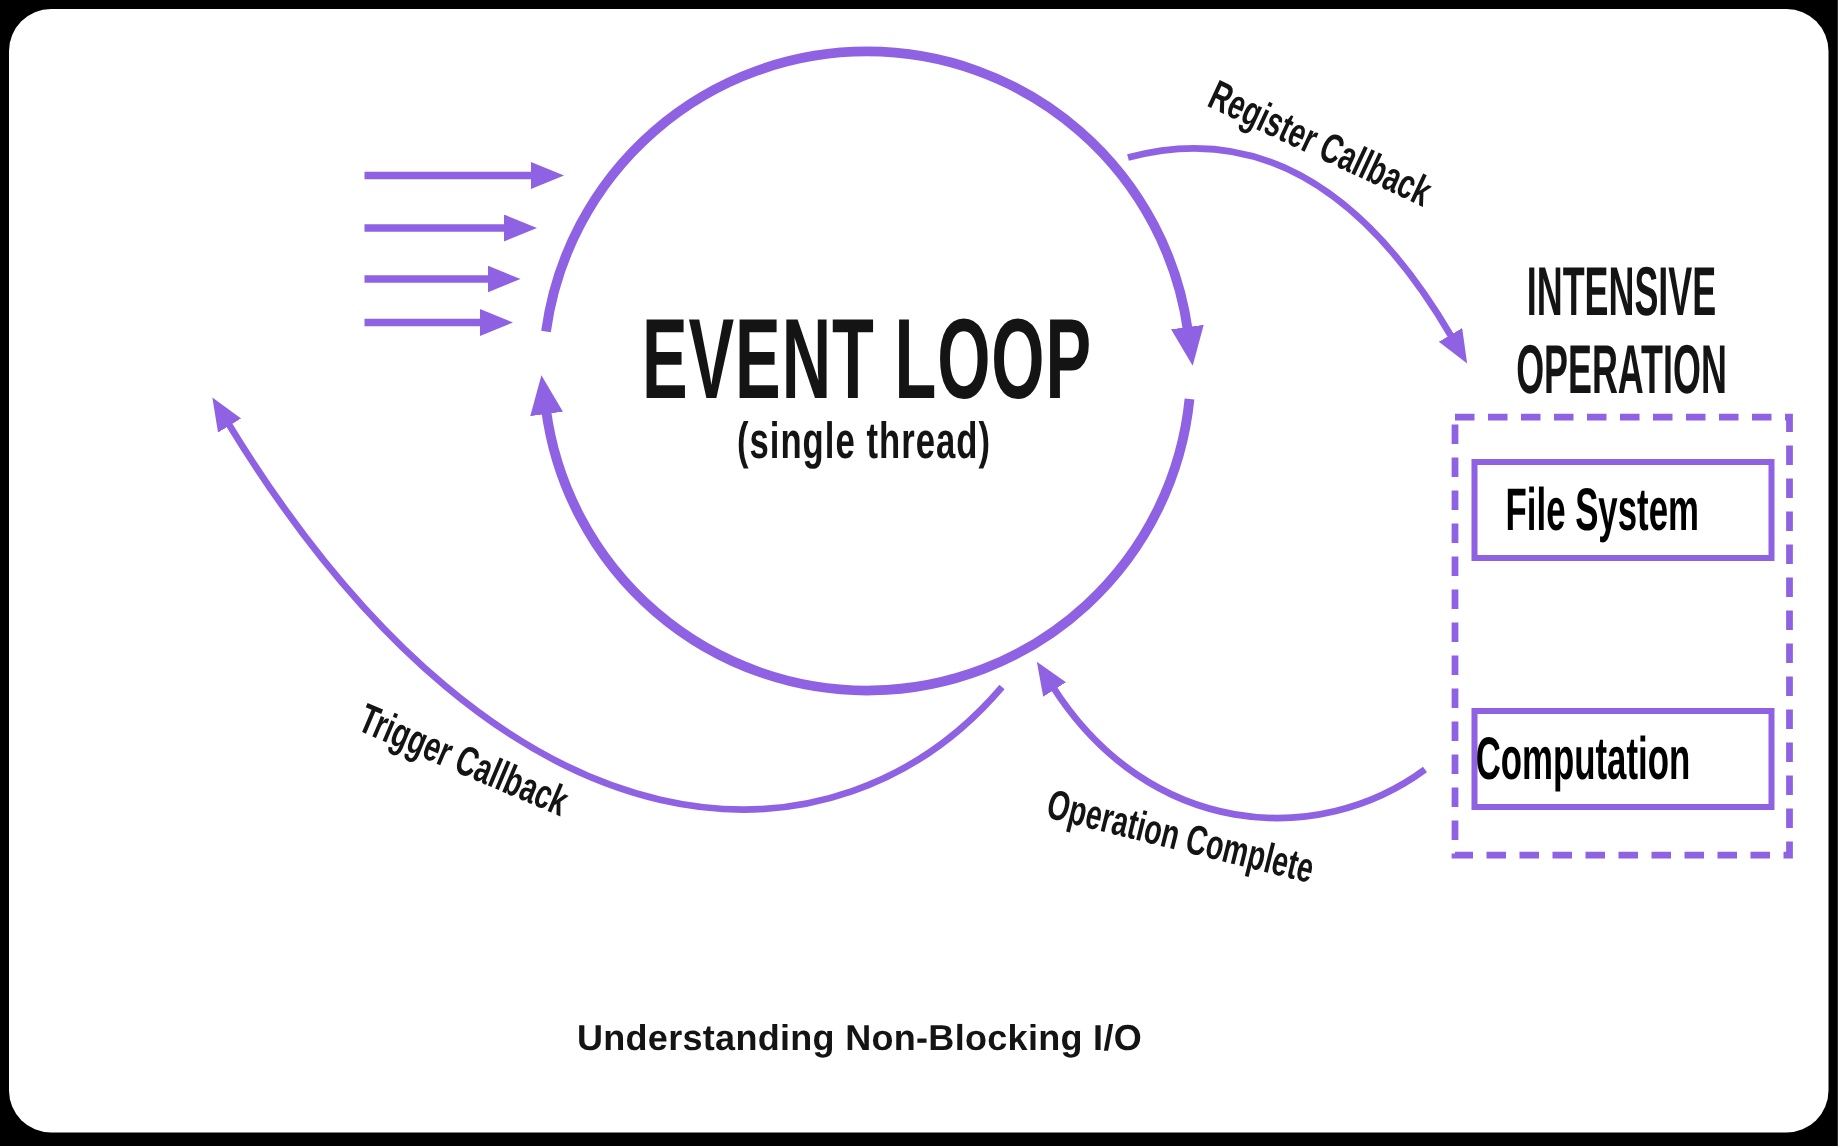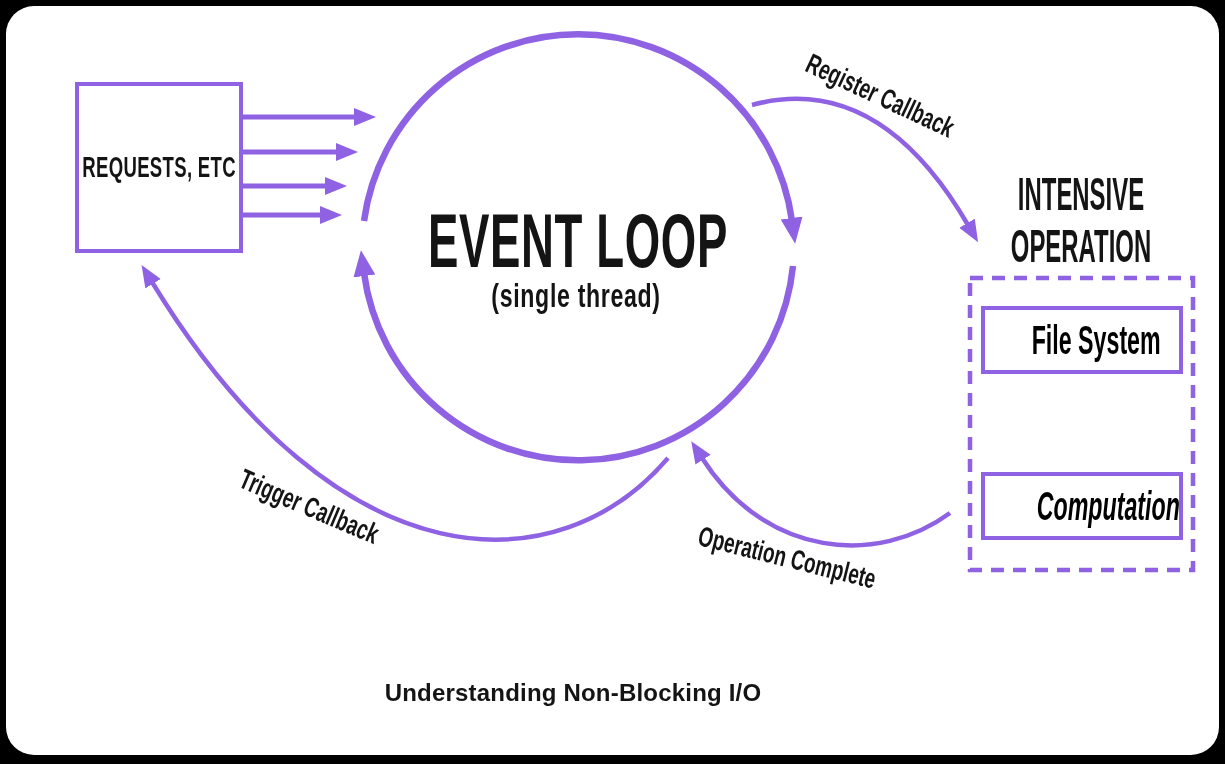--- a/index.html
+++ b/index.html
@@ -29,24 +29,24 @@
   .lbl-register{left:880px;top:96px;transform:translate(-50%,-50%) rotate(25deg) scaleX(.68);}
   .lbl-trigger{left:309px;top:507px;transform:translate(-50%,-50%) rotate(23deg) scaleX(.68);}
   .lbl-operation{left:787px;top:558px;transform:translate(-50%,-50%) rotate(14deg) scaleX(.68);}
   .intensive-title{
     left:1081px;top:220px;text-align:center;font-size:46px;line-height:52px;
     transform:translate(-50%,-50%) scaleX(.52);
   }
   .op-box{
     position:absolute;left:981px;width:202px;height:68px;box-sizing:border-box;
     border:4.5px solid #8e62e2;background:#fff;
-    display:flex;align-items:center;justify-content:flex-start;
+    display:flex;align-items:center;justify-content:flex-end;
   }
   .op-box span{font-size:40px;font-weight:700;transform:scaleX(.58);white-space:nowrap;}
-  .box-fs{top:306px;} .box-db{top:389px;} .box-cp{top:472px;font-style:italic;}
+  .box-fs{top:306px;} .box-db{top:389px;} .box-cp{top:472px;}
   .caption{left:573px;top:693px;font-size:24px;font-weight:700;letter-spacing:.2px;
     transform:translate(-50%,-50%);text-align:right;}
 </style>
 </head>
 <body>
 
 <div class="stage">
   <div class="card"></div>
 
   <svg class="layer" width="1225" height="764" viewBox="0 0 1225 764" fill="none">
@@ -69,23 +69,20 @@
 
     <path d="M 752,105 C 815,88 895,100 968,225" stroke="#8e62e2" stroke-width="4.5" marker-end="url(#mA)"></path>
 
     <path d="M 950,513 C 878,566 766,558 702,458" stroke="#8e62e2" stroke-width="4.5" marker-end="url(#mA)"></path>
 
     <path d="M 668,458 C 560,585 340,590 152,282" stroke="#8e62e2" stroke-width="4.5" marker-end="url(#mA)"></path>
 
     <rect x="970" y="278" width="223" height="292" stroke="#8e62e2" stroke-width="4.5" stroke-dasharray="13 9" fill="none"></rect>
   </svg>
 
-  <div class="requests-box">
-    <span class="cond">REQUESTS, ETC</span>
-  </div>
 
   <div class="abs cond evt-title">EVENT LOOP</div>
   <div class="abs cond evt-sub">(single thread)</div>
 
   <div class="abs cond flow-label lbl-register">Register Callback</div>
   <div class="abs cond flow-label lbl-trigger">Trigger Callback</div>
   <div class="abs cond flow-label lbl-operation">Operation Complete</div>
 
   <div class="abs cond intensive-title">
     <div>INTENSIVE</div>

